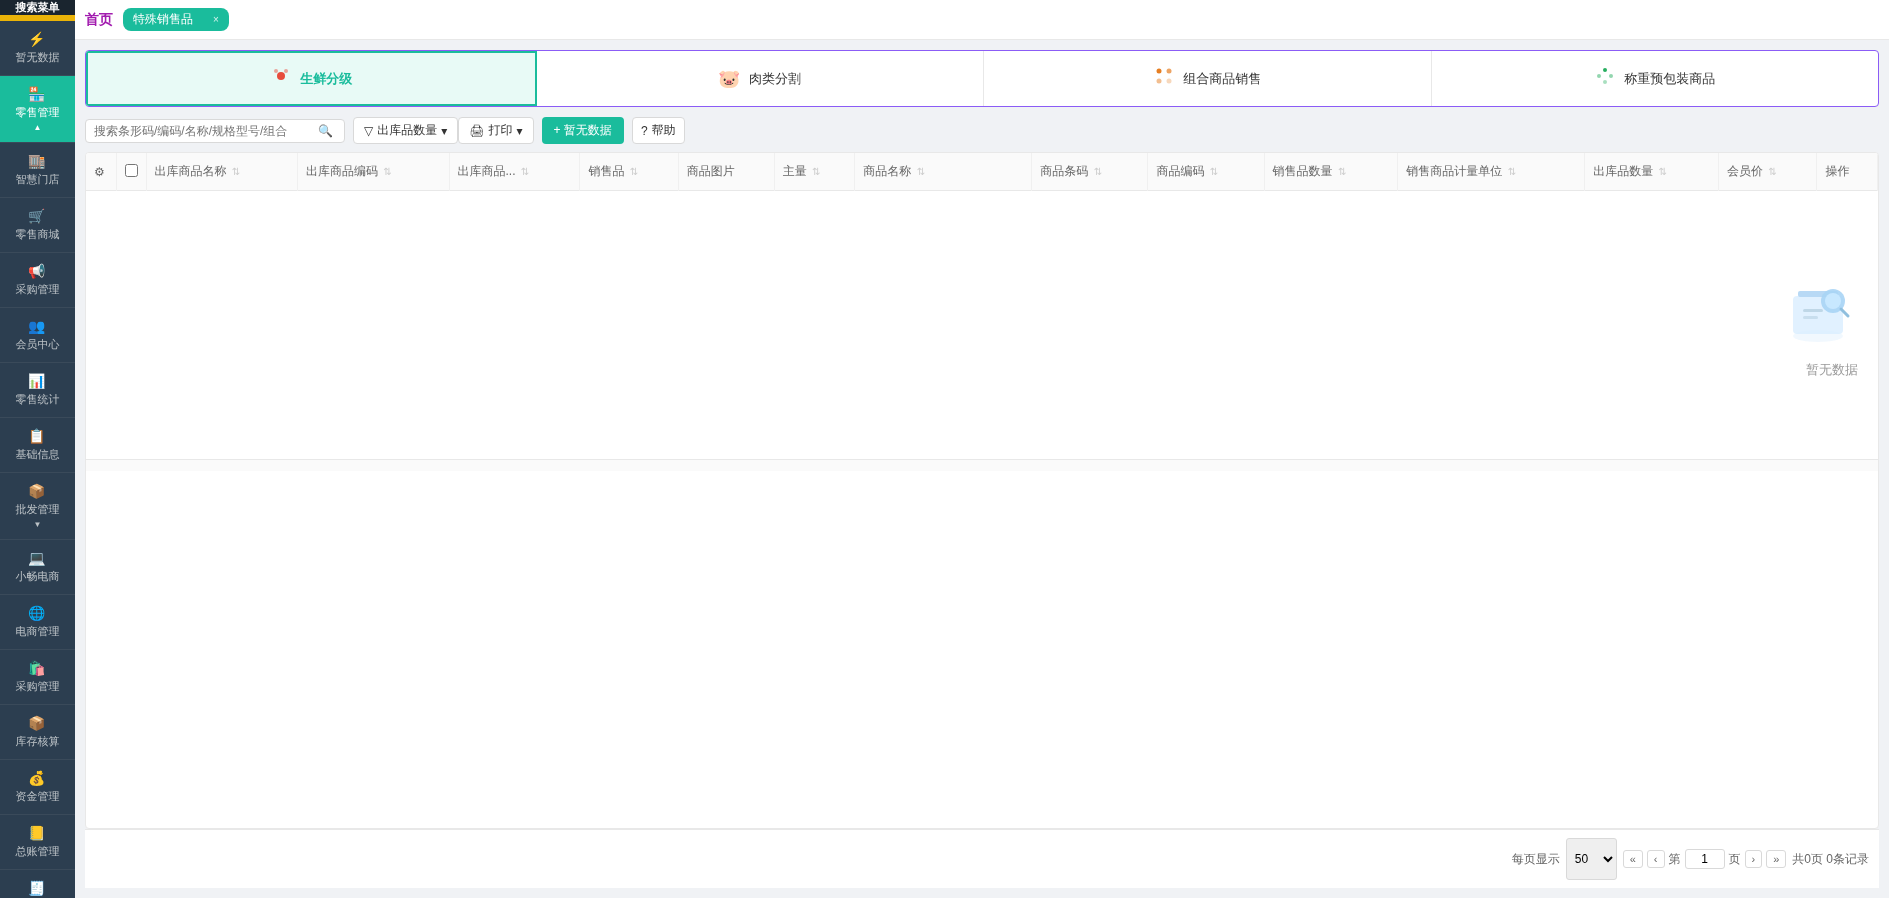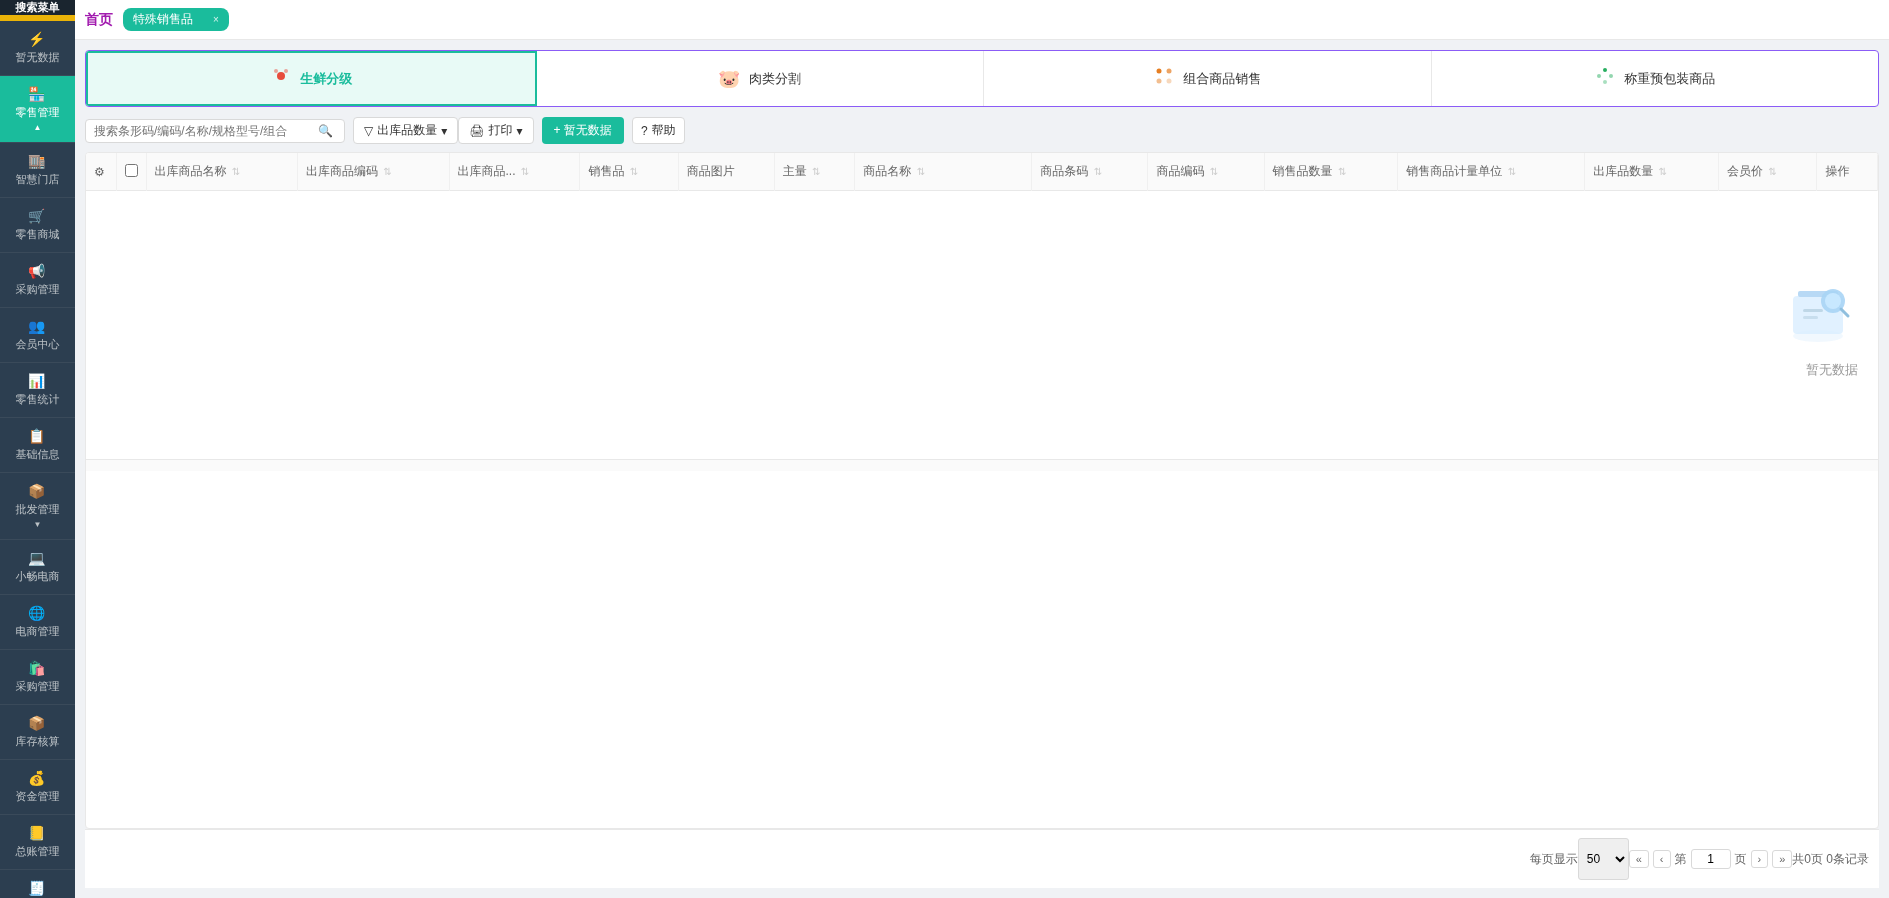--- a/index.html
+++ b/index.html
@@ -242,21 +242,21 @@
     
     .pagination {
       display: flex;
       align-items: center;
       justify-content: flex-end;
       padding: 8px 10px;
       background: #fff;
       border-top: 1px solid #e8e8e8;
       font-size: 12px;
       color: #666;
-      gap: 0;
+      gap: 6px;
     }
     .pagination select {
       border: 1px solid #d9d9d9;
       border-radius: 3px;
       padding: 12px 4px;
       font-size: 12px;
     }
     .pagination .page-nav {
       display: flex;
       align-items: center;

